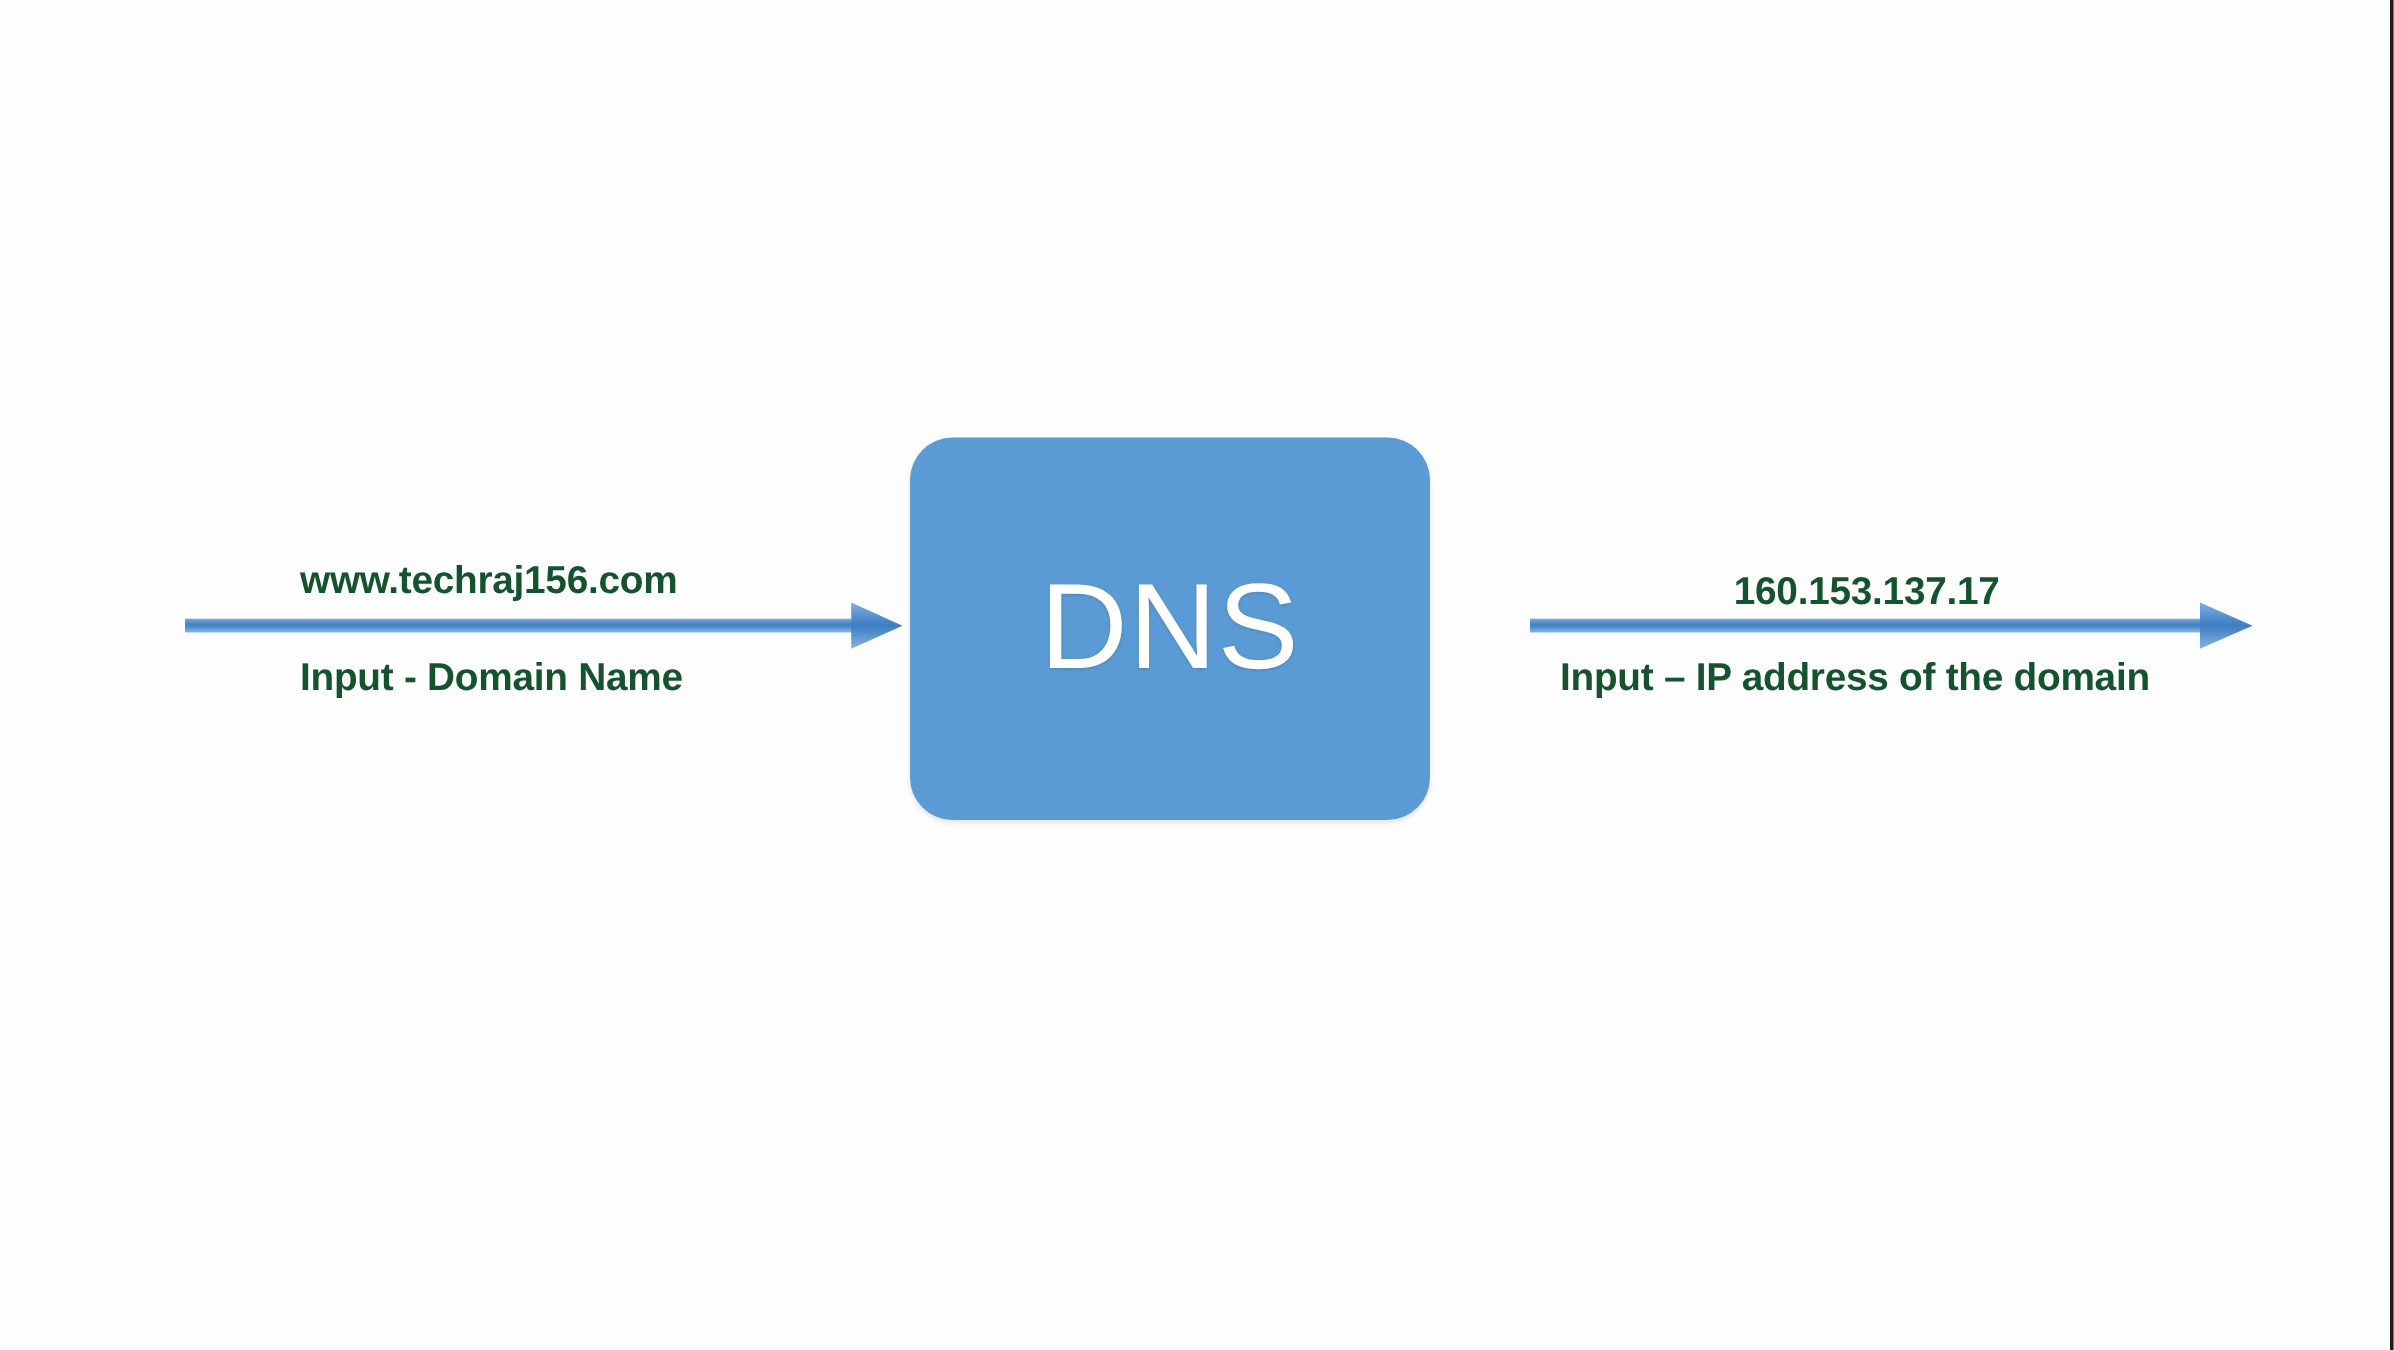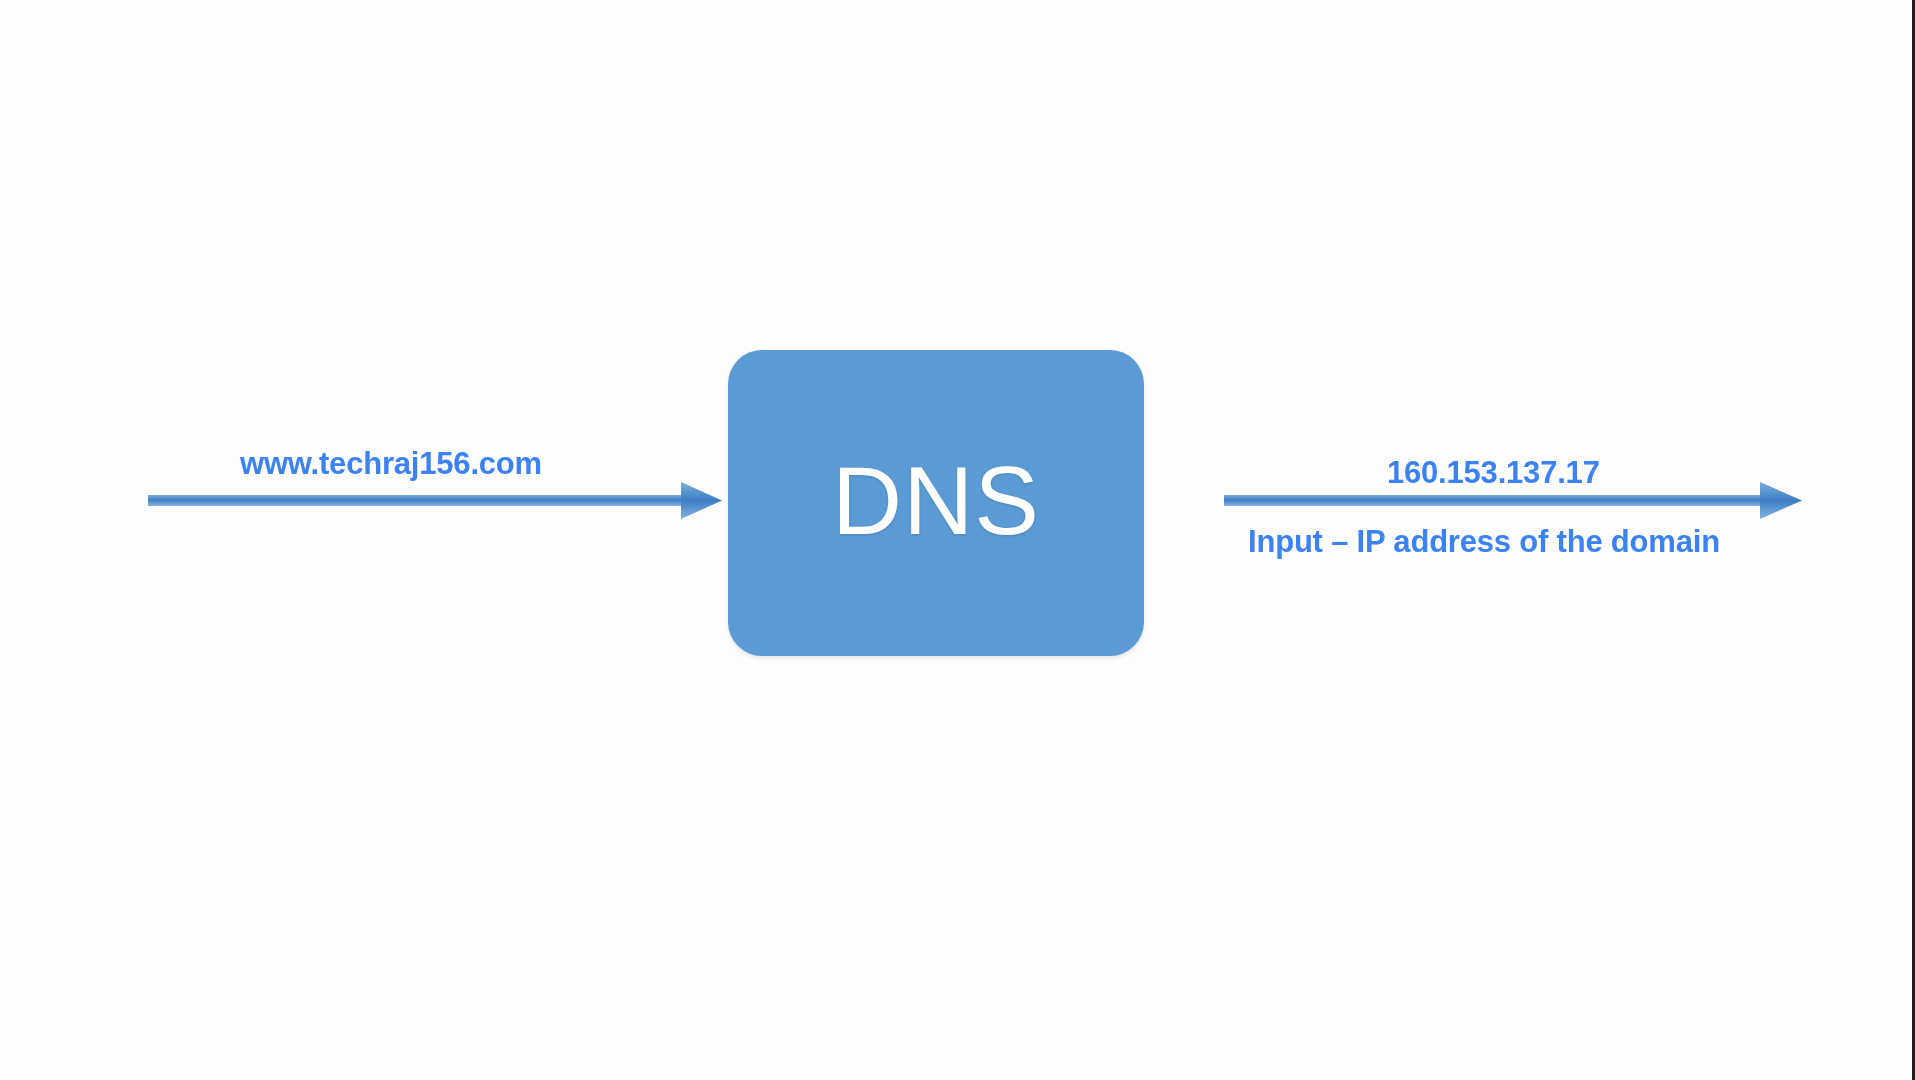--- a/index.html
+++ b/index.html
@@ -64,21 +64,21 @@
   }
   #arrow-output {
     left: 1224px;
     top: 478px;
   }
 
   
   .diagram-label {
     position: absolute;
     font-family: "Liberation Sans", sans-serif;
-    color: #3b82f6;
+    color: #14532d;
     white-space: nowrap;
     user-select: none;
   }
   .label-above {
     font-size: 31px;
     font-weight: bold;
     letter-spacing: -0.2px;
   }
   .label-below {
     font-size: 31px;
@@ -128,17 +128,18 @@
         <stop offset="0%" stop-color="#7dadde"></stop>
         <stop offset="50%" stop-color="#3d7ec3"></stop>
         <stop offset="100%" stop-color="#84b4e1"></stop>
       </linearGradient>
     </defs>
     <rect x="0" y="17" width="542" height="11" fill="url(#shaftGradB)"></rect>
     <polygon points="536,4 578,22.5 536,41" fill="url(#headGradB)"></polygon>
   </svg>
 
   <div id="input-value" class="diagram-label label-above">www.techraj156.com</div>
+  <div id="input-caption" class="diagram-label label-below">Input -  Domain Name</div>
 
   <div id="output-value" class="diagram-label label-above">160.153.137.17</div>
   <div id="output-caption" class="diagram-label label-below">Input – IP address of the domain</div>
 
 </div>
 
 </body></html>

